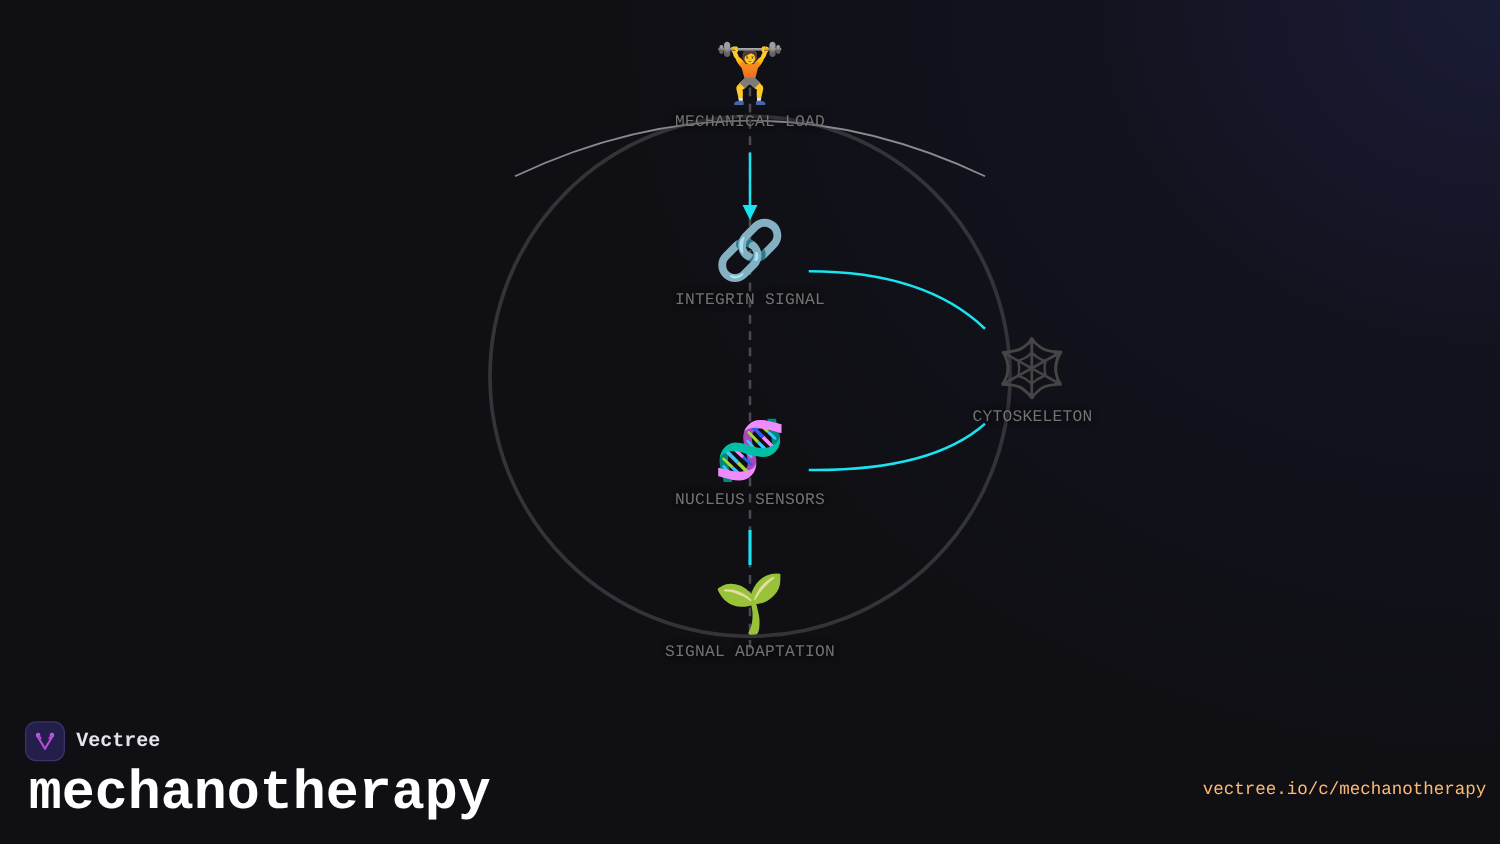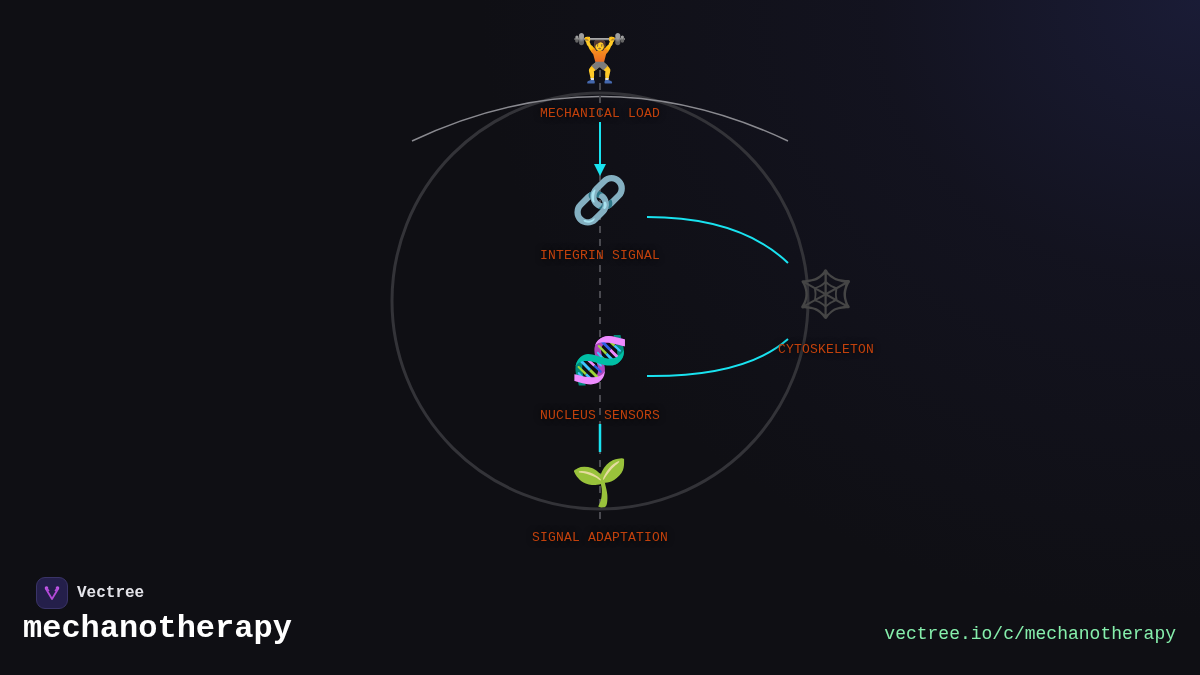--- a/index.html
+++ b/index.html
@@ -37,30 +37,30 @@
       transform: translateX(-50%);
       width: 220px;
     }
     .node .emoji {
       font-size: 46px;
       line-height: 52px;
       height: 52px;
       font-family: "DejaVu Sans", sans-serif;
     }
     .node .label {
-      margin-top: 22px;
+      margin-top: 6px;
       font-size: 13px;
       letter-spacing: 0.2px;
-      color: #c2410c;
+      color: #737373;
       text-shadow: 0 0 6px rgba(0,0,0,0.9);
       white-space: nowrap;
     }
     .brand {
       position: absolute;
-      left: 36px;
+      left: 20px;
       top: 577px;
       display: flex;
       align-items: center;
       gap: 9px;
     }
     .brand-logo {
       width: 32px;
       height: 32px;
       border-radius: 9px;
       background: #241f4a;
@@ -72,31 +72,31 @@
     }
     .brand-name {
       font-size: 16px;
       font-weight: bold;
       color: #e4e4ea;
     }
     .page-title {
       position: absolute;
       left: 23px;
       top: 610px;
-      font-size: 32px;
+      font-size: 44px;
       font-weight: bold;
       color: #ffffff;
       letter-spacing: 0px;
     }
     .url {
       position: absolute;
-      right: 24px;
+      right: 11px;
       top: 624px;
-      font-size: 18px;
-      color: #86efac;
+      font-size: 14px;
+      color: #fdba74;
     }
   </style>
 </head>
 <body>
 
 <div class="bg-glow"></div>
 
 <svg class="diagram" viewBox="0 0 1200 675">
 
   <circle cx="600" cy="301" r="208" fill="none" stroke="#333338" stroke-width="3"></circle>

